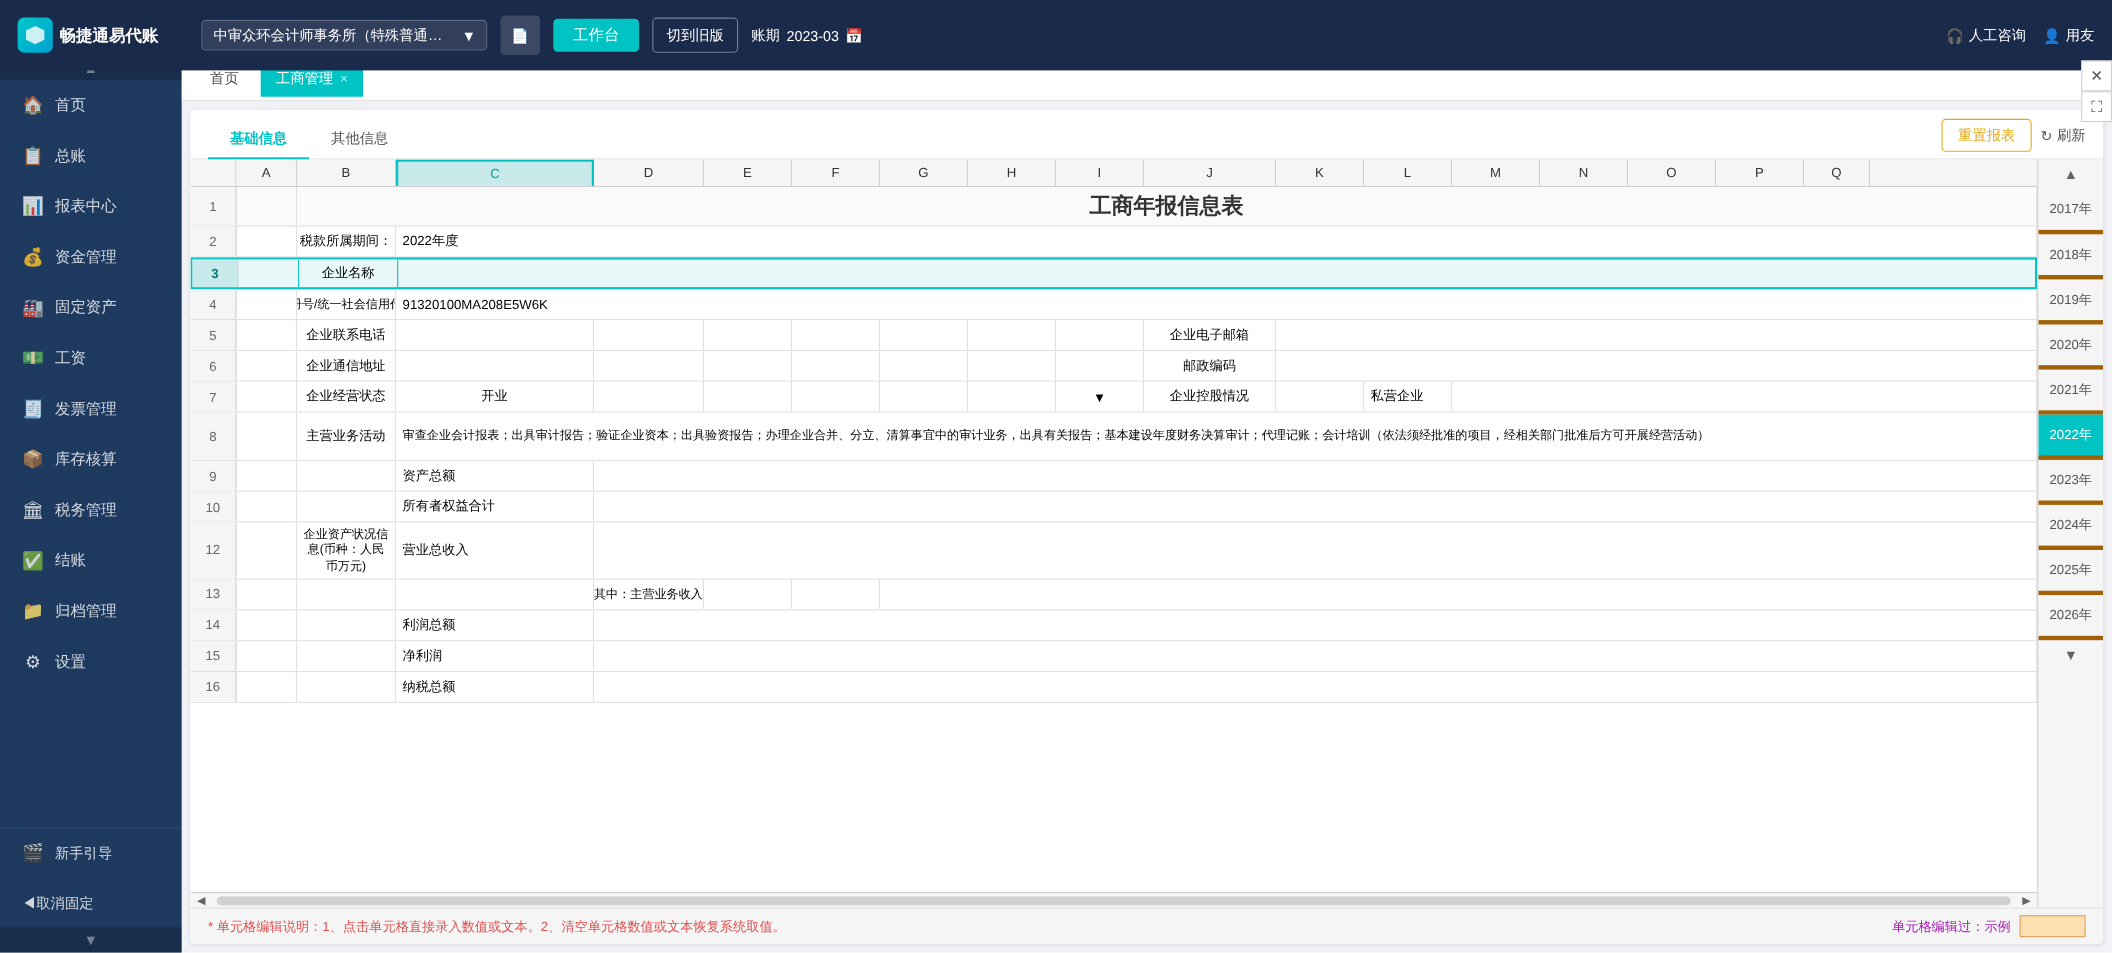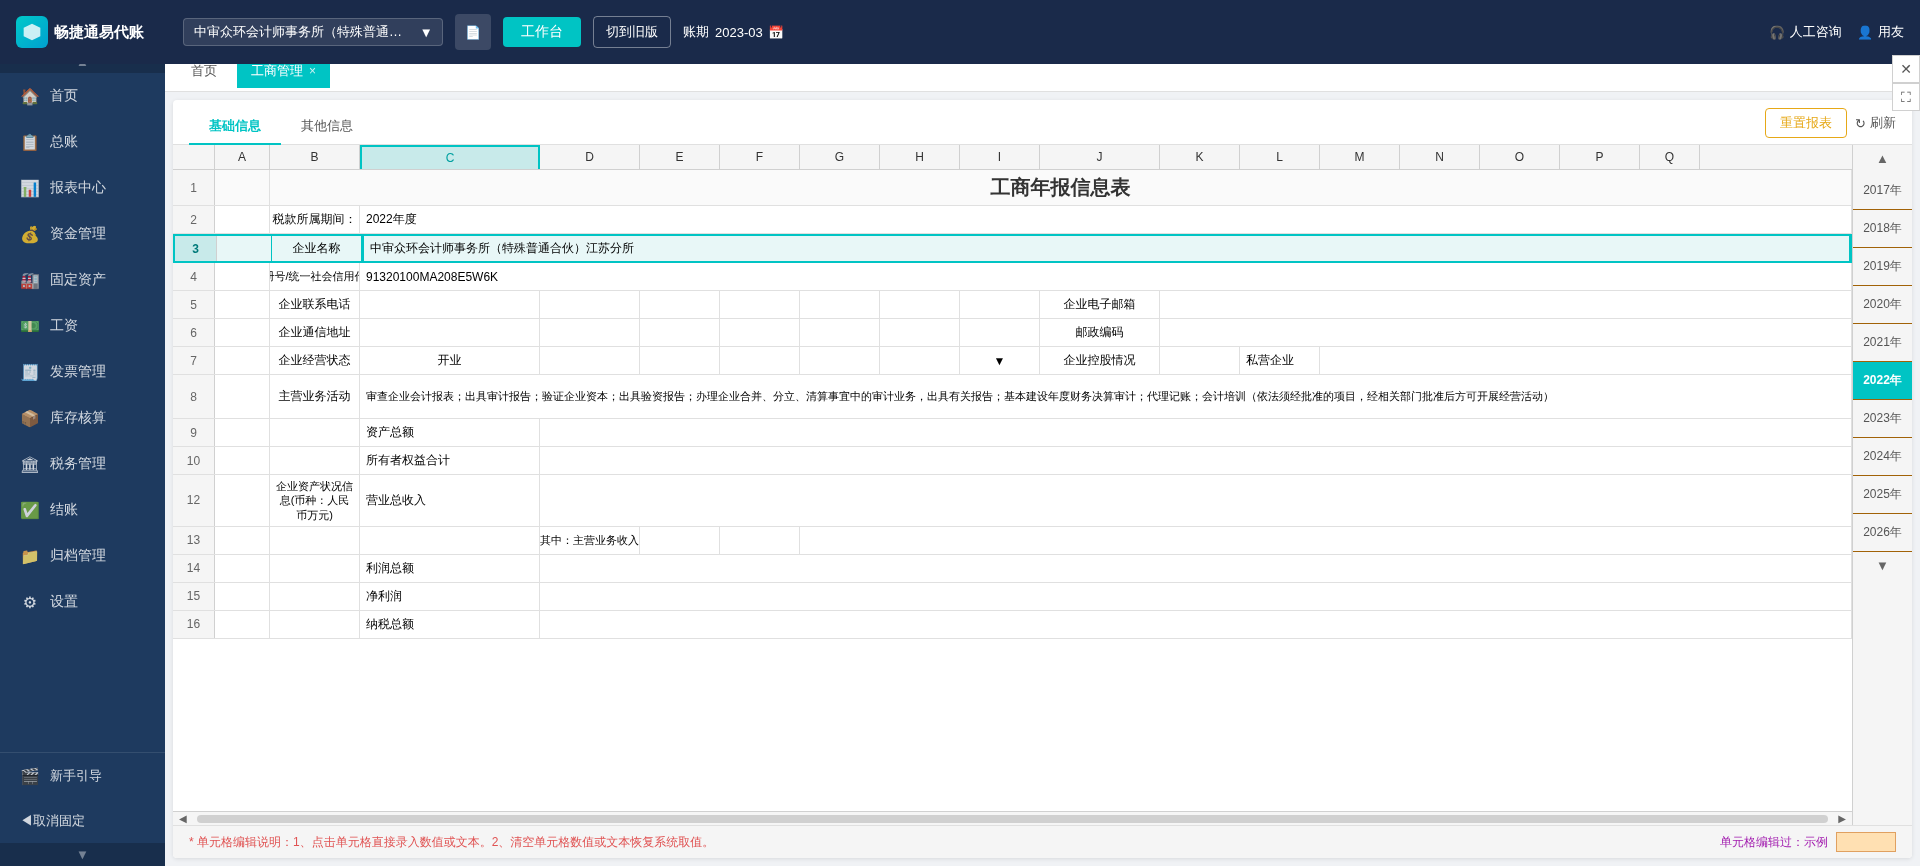--- a/index.html
+++ b/index.html
@@ -153,23 +153,23 @@
     .year-sidebar {
       width: 60px; min-width: 60px; background: #f5f5f5; border-left: 1px solid #d0d0d0;
       display: flex; flex-direction: column; overflow-y: auto;
     }
     .year-nav { 
       display: flex; align-items: center; justify-content: center;
       padding: 6px; cursor: pointer; color: #666;
     }
     .year-item {
       padding: 10px 4px; text-align: center; font-size: 12px; color: #555;
-      cursor: pointer; border-bottom: 1px solid #a16207;
-    }
-    .year-item.active { background: #00c4c4; color: white; font-weight: bold; }
+      cursor: pointer; border-bottom: 4px solid #a16207;
+    }
+    .year-item.active { background: #00c4c4; color: white; font-weight: normal; }
 
     
     .h-scroll {
       height: 14px; background: #f5f5f5; border-top: 1px solid #d0d0d0;
       display: flex; align-items: center; flex-shrink: 0;
     }
     .h-scroll-inner { flex: 1; height: 8px; background: #d0d0d0; border-radius: 4px; margin: 0 4px; }
     .scroll-arrow { padding: 2px 6px; cursor: pointer; color: #666; font-size: 10px; }
 
     
@@ -379,21 +379,20 @@
             <div class="row-num cw-rn">2</div>
             <div class="data-cell cw-a"></div>
             <div class="data-cell cw-b" style="justify-content:center;">税款所属期间：</div>
             <div class="data-cell" style="flex:1;">2022年度</div>
           </div>
 
           <div class="data-row row-highlighted" style="border: 2px solid #00c4c4;">
             <div class="row-num cw-rn" style="background:#c8eaea; color:#007a7a; font-weight:bold;">3</div>
             <div class="data-cell cw-a" style="background:#e8f7f7;"></div>
             <div class="data-cell cw-b" style="background:#e8f7f7; justify-content:center;">企业名称</div>
-            <div class="data-cell" style="flex:1; background:#e8f7f7; border-left: 2px solid #00c4c4;">中审众环会计师事务所（特殊普通合伙）江苏分所</div>
           </div>
 
           <div class="data-row">
             <div class="row-num cw-rn">4</div>
             <div class="data-cell cw-a"></div>
             <div class="data-cell cw-b" style="justify-content:center; font-size:11px;">注册号/统一社会信用代码</div>
             <div class="data-cell" style="flex:1;">91320100MA208E5W6K</div>
           </div>
 
           <div class="data-row">

